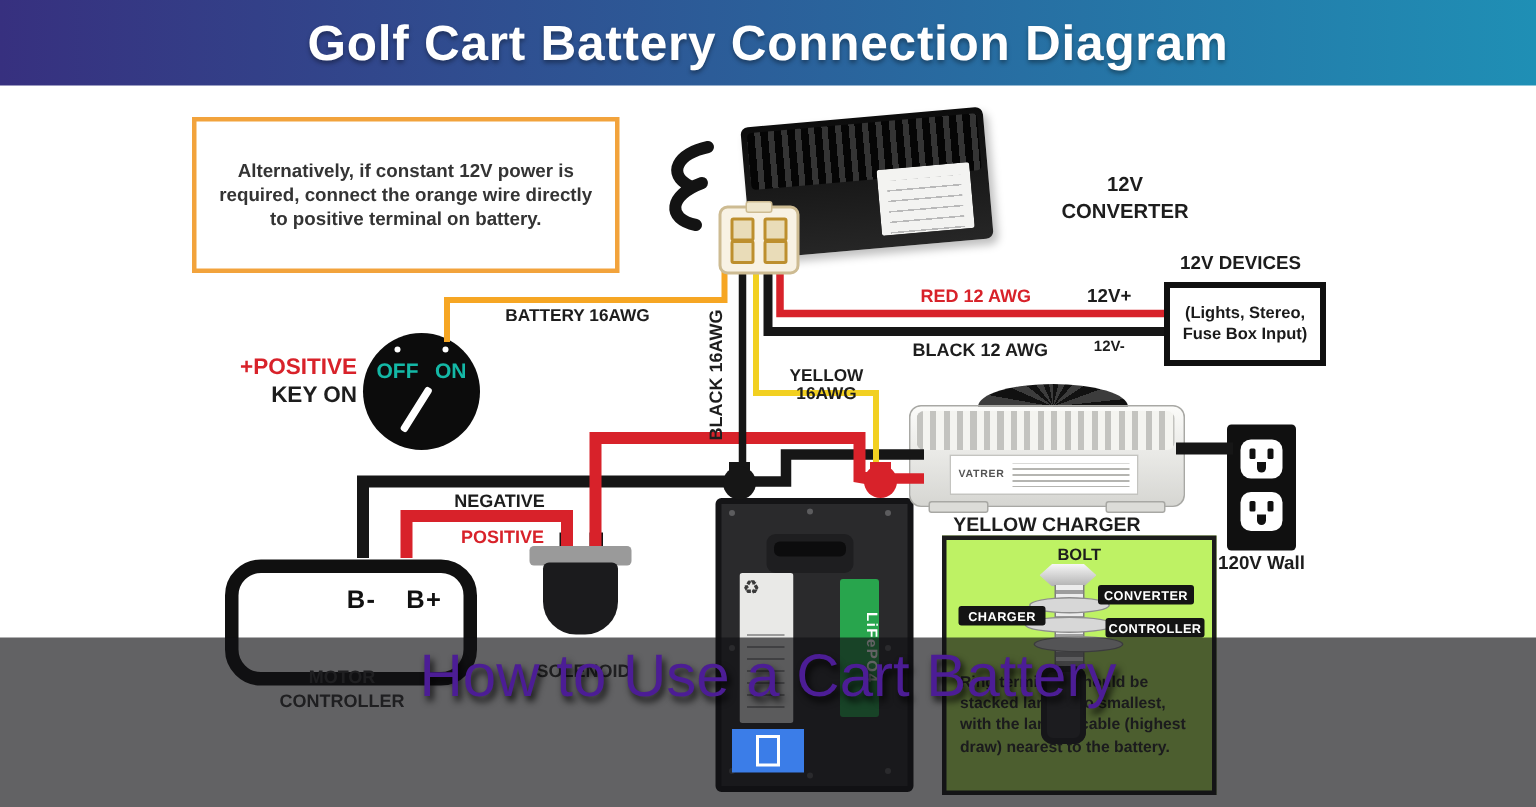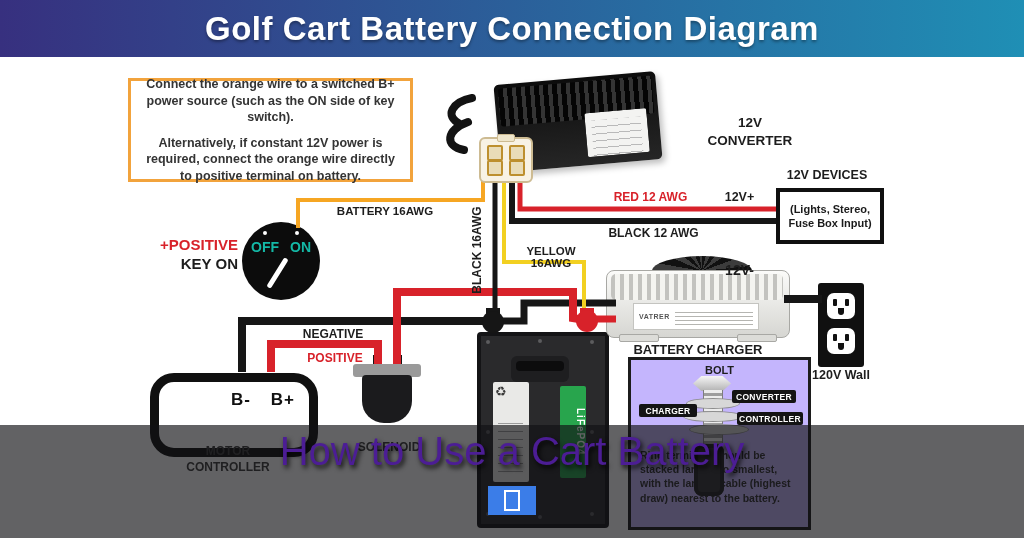--- a/index.html
+++ b/index.html
@@ -90,21 +90,21 @@
                 background:repeating-linear-gradient(180deg,transparent 0 3px,#b5b5b1 3px 4px);}
   .charger-body .foot{position:absolute;bottom:-5px;width:38px;height:6px;background:#dcdcd8;border:1px solid #a8a8a4;border-radius:2px;}
 
   
   .outlet{left:818px;top:283px;width:46px;height:84px;background:#101010;border-radius:3px;z-index:2;}
   .outlet .face{position:absolute;left:9px;width:28px;height:26px;background:#fff;border-radius:7px;}
   .outlet .face i{position:absolute;top:6px;width:4px;height:7px;background:#101010;border-radius:1px;}
   .outlet .face b{position:absolute;left:11px;top:15px;width:6px;height:7px;background:#101010;border-radius:0 0 4px 4px;}
 
   
-  .boltbox{left:628px;top:357px;width:177px;height:167px;border:3px solid #1c1c1c;background:#c4b5fd;z-index:2;}
+  .boltbox{left:628px;top:357px;width:177px;height:167px;border:3px solid #1c1c1c;background:#bef264;z-index:2;}
   .boltbox .hex{position:absolute;left:62px;top:16px;width:38px;height:15px;background:linear-gradient(180deg,#f6f6f6,#b2b2b2);
                 clip-path:polygon(22% 0,78% 0,100% 50%,78% 100%,22% 100%,0 50%);}
   .boltbox .shaft{position:absolute;left:72px;top:30px;width:18px;height:56px;
                 background:repeating-linear-gradient(180deg,#ececec 0 3px,#9d9d9d 3px 6px);border-left:1px solid #7e7e7e;border-right:1px solid #7e7e7e;}
   .boltbox .ring{position:absolute;height:9px;background:#d7d7d7;border:1px solid #8d8d8d;border-radius:50%;}
   .boltbox .tag{position:absolute;height:13px;background:#141414;color:#fff;font-size:8.5px;font-weight:800;
                 display:flex;align-items:center;justify-content:center;border-radius:2px;letter-spacing:.3px;}
   .boltbox .cable{position:absolute;left:63px;top:84px;width:30px;height:52px;background:#333335;border-radius:8px;
                 box-shadow:inset 0 0 0 4px #222224;}
   .boltbox .ringnote{position:absolute;left:9px;top:88px;width:160px;font-size:10.5px;font-weight:700;color:#303030;line-height:1.35;}
@@ -125,21 +125,20 @@
   .w-black{stroke:#161616;}
 </style>
 </head>
 <body>
 
 <div class="abs header">
   <h1>Golf Cart Battery Connection Diagram</h1>
 </div>
 
 <div class="abs note-box">
-  <p>Connect the orange wire to a switched B+ power source (such as the ON side of key switch).</p>
   <p>Alternatively, if constant 12V power is required, connect the orange wire directly to positive terminal on battery.</p>
 </div>
 
 <div class="abs conv-body">
   <div class="conv-fins"></div>
   <div class="conv-label"></div>
 </div>
 <div class="abs conv-plug">
   <span class="tab"></span>
   <span class="pin" style="left:6px;top:6px;"></span>
@@ -151,21 +150,21 @@
 CONVERTER</div>
 
 <div class="abs lbl" style="left:768px;top:168px;width:118px;font-size:12.5px;">12V DEVICES</div>
 <div class="abs devices-box">
   <span>(Lights, Stereo, Fuse Box Input)</span>
 </div>
 
 <div class="abs lbl red" style="left:598px;top:190px;width:105px;font-size:12px;">RED 12 AWG</div>
 <div class="abs lbl" style="left:712px;top:190px;width:55px;font-size:12.5px;">12V+</div>
 <div class="abs lbl" style="left:596px;top:226px;width:115px;font-size:12px;">BLACK 12 AWG</div>
-<div class="abs lbl" style="left:712px;top:226px;width:55px;font-size:14px;margin-top:36px;">12V-</div>
+<div class="abs lbl" style="left:712px;top:226px;width:55px;font-size:10px;">12V-</div>
 <div class="abs lbl" style="left:330px;top:205px;width:110px;font-size:11.5px;">BATTERY 16AWG</div>
 <div class="abs lbl" style="left:417px;top:243px;width:120px;font-size:12px;transform:rotate(-90deg);">BLACK 16AWG</div>
 <div class="abs lbl" style="left:506px;top:245px;width:90px;font-size:11.5px;">YELLOW 16AWG</div>
 
 <div class="abs lbl red" style="left:142px;top:236px;width:96px;font-size:15px;text-align:right;">+POSITIVE</div>
 <div class="abs lbl" style="left:142px;top:255px;width:96px;font-size:15px;text-align:right;">KEY ON</div>
 <div class="abs keyswitch">
   <div class="words">
     <span>OFF</span>
     <span>ON</span>
@@ -204,21 +203,21 @@
 <div class="abs charger-fan"></div>
 <div class="abs charger-body">
   <div class="fins"></div>
   <div class="clabel">
     <span class="brand">VATRER</span>
     <span class="flines"></span>
   </div>
   <span class="foot" style="left:12px;"></span>
   <span class="foot" style="right:12px;"></span>
 </div>
-<div class="abs lbl" style="left:618px;top:342px;width:160px;font-size:13px;">BATTERY CHARGER</div>
+<div class="abs lbl" style="left:618px;top:342px;width:160px;font-size:13px;">YELLOW CHARGER</div>
 
 <div class="abs outlet">
   <div class="face" style="top:10px;">
     <i style="left:6px;"></i>
       <i style="right:6px;"></i>
       <b></b>
   </div>
   <div class="face" style="top:45px;">
     <i style="left:6px;"></i>
       <i style="right:6px;"></i>

